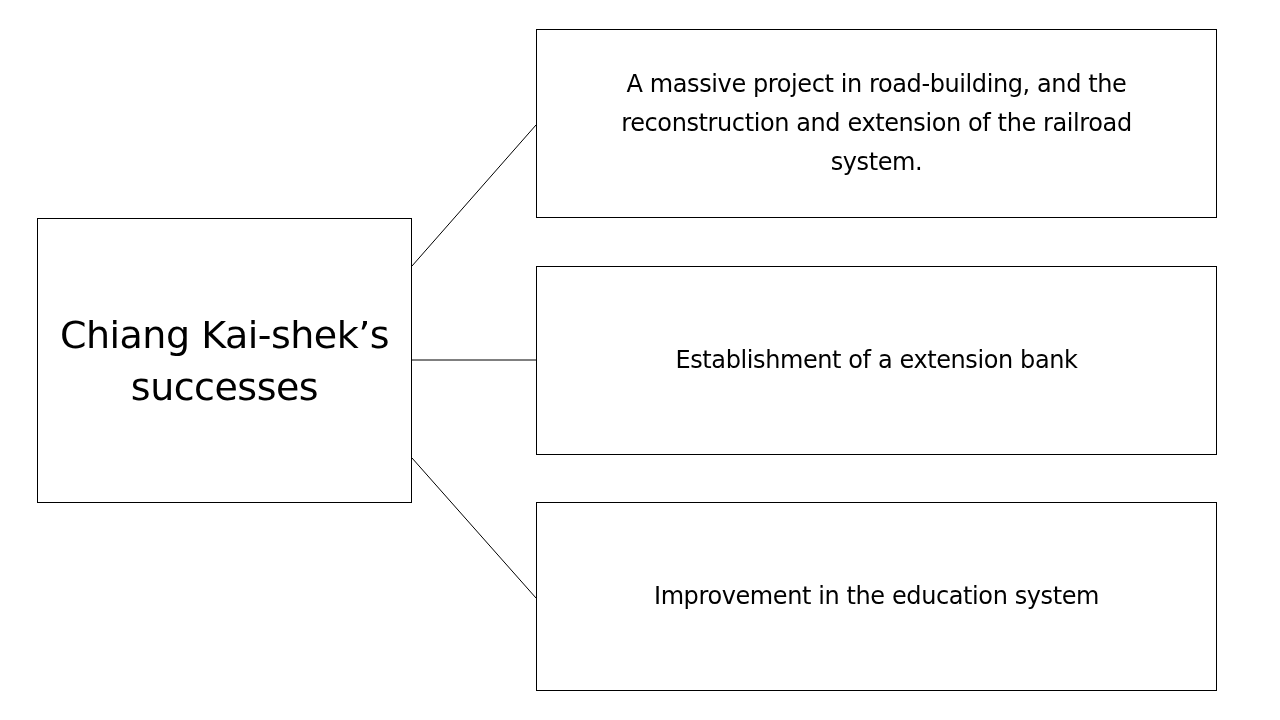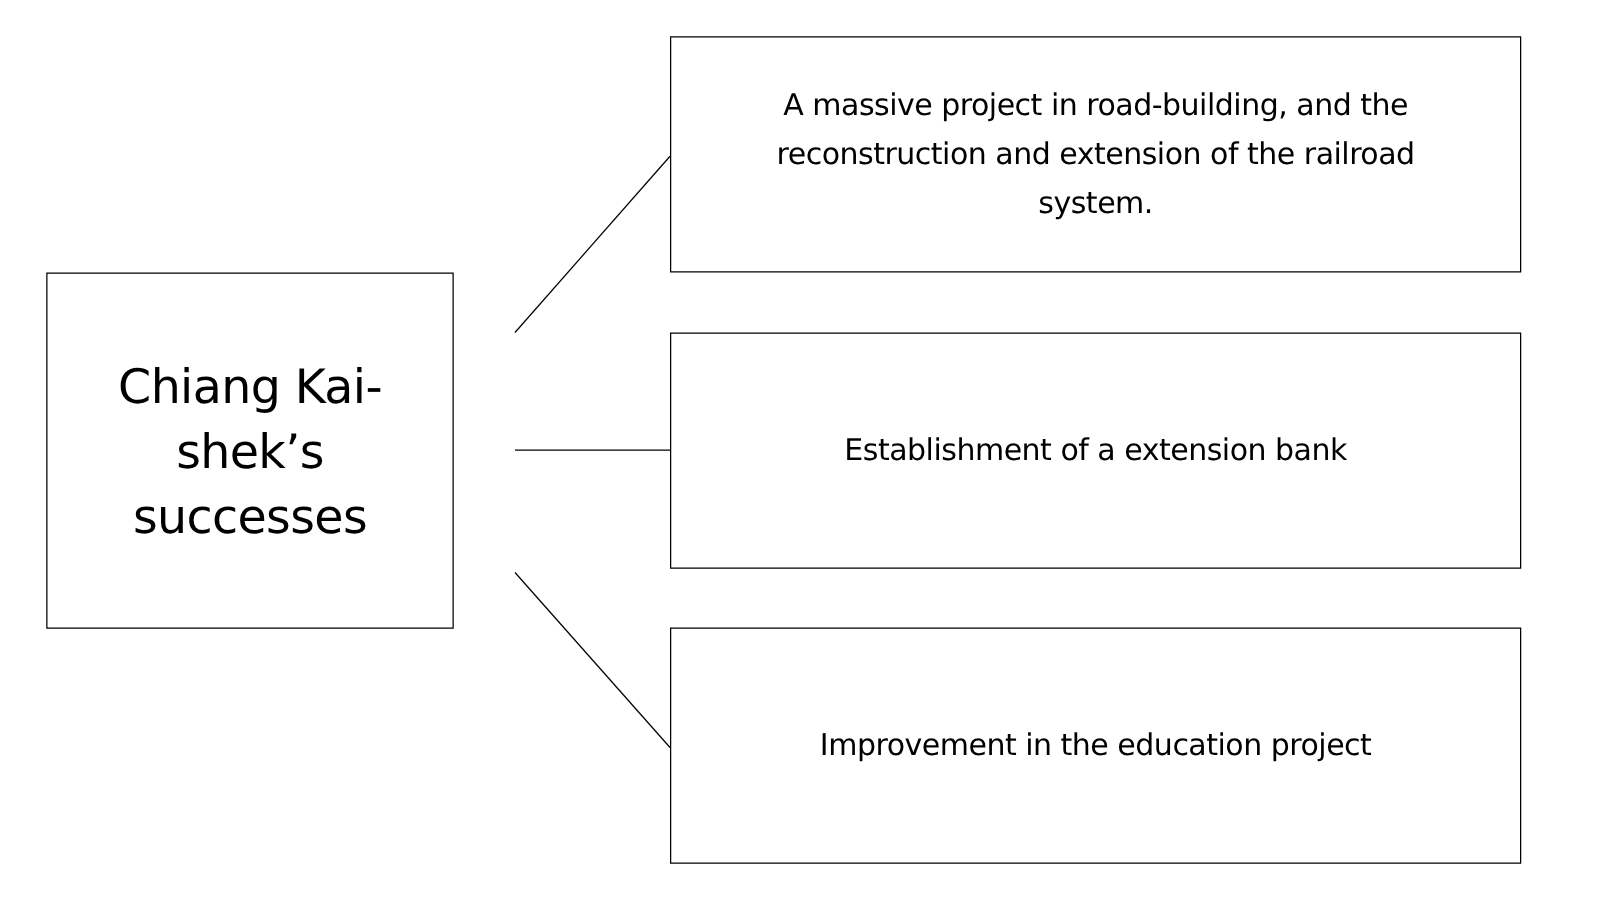--- a/index.html
+++ b/index.html
@@ -1,20 +1,20 @@
 <!DOCTYPE html>
 <html><head>
   <meta charset="utf-8">
   <style>
     html, body { margin:0; padding:0; background:#ffffff; }
     body { width:1280px; height:720px; position:relative; overflow:hidden;
            font-family: "DejaVu Sans", "Liberation Sans", sans-serif; color:#000; }
     .box { position:absolute; box-sizing:border-box; border:1.5px solid #000; background:#fff;
            display:flex; align-items:center; justify-content:center; text-align:center; }
-    .main-box { left:37px; top:218px; width:326px; height:285px;justify-content:center; }
+    .main-box { left:37px; top:218px; width:375px; height:285px;justify-content:center; }
     .main-text { font-size:38px; line-height:52px; letter-spacing:-0.5px; padding:0 12px; }
     .item-box { left:536px; width:681px; height:189px; }
     .item-text { font-size:24px; line-height:39px; letter-spacing:-0.4px; padding:0 40px; }
     svg.connectors { position:absolute; left:0; top:0; width:1280px; height:720px; }
   </style>
 </head>
 <body>
 
 <svg class="connectors" viewBox="0 0 1280 720">
   <line x1="412" y1="266" x2="536" y2="125" stroke="#000" stroke-width="1"></line>
@@ -28,14 +28,14 @@
 
 <div class="box item-box" style="top:29px;">
   <div class="item-text">A massive project in road-building, and the reconstruction and extension of the railroad system.</div>
 </div>
 
 <div class="box item-box" style="top:266px;">
   <div class="item-text">Establishment of a extension bank</div>
 </div>
 
 <div class="box item-box" style="top:502px;">
-  <div class="item-text">Improvement in the education project</div>
+  <div class="item-text">Improvement in the education system</div>
 </div>
 
 </body></html>

